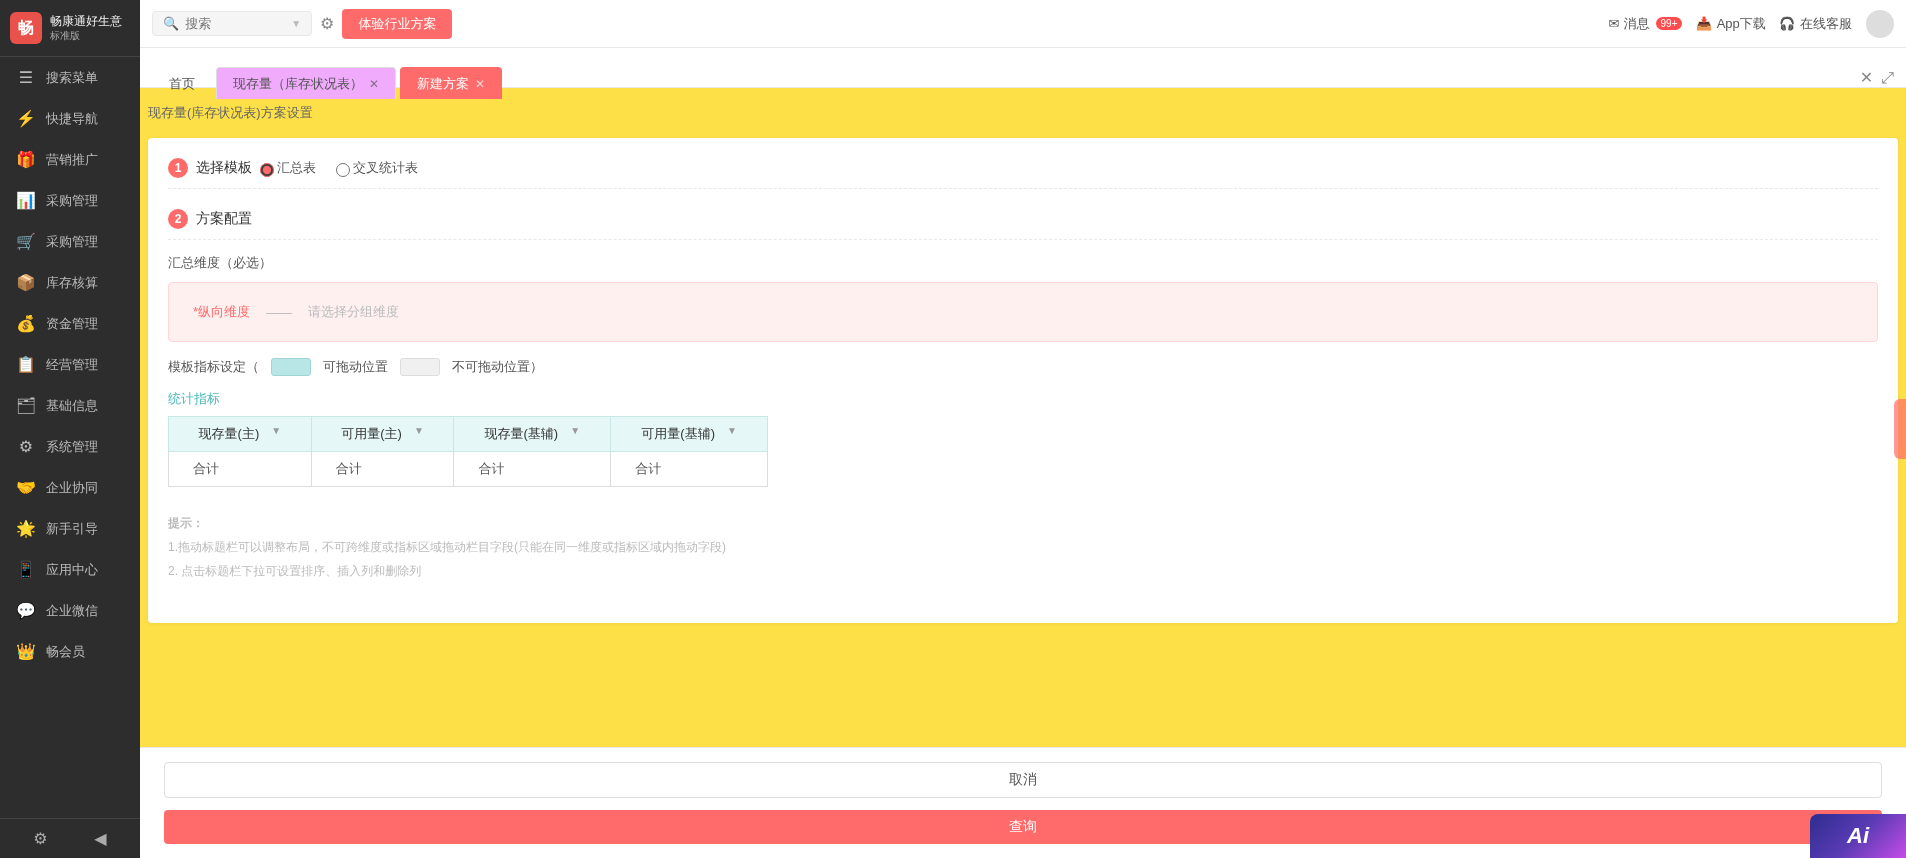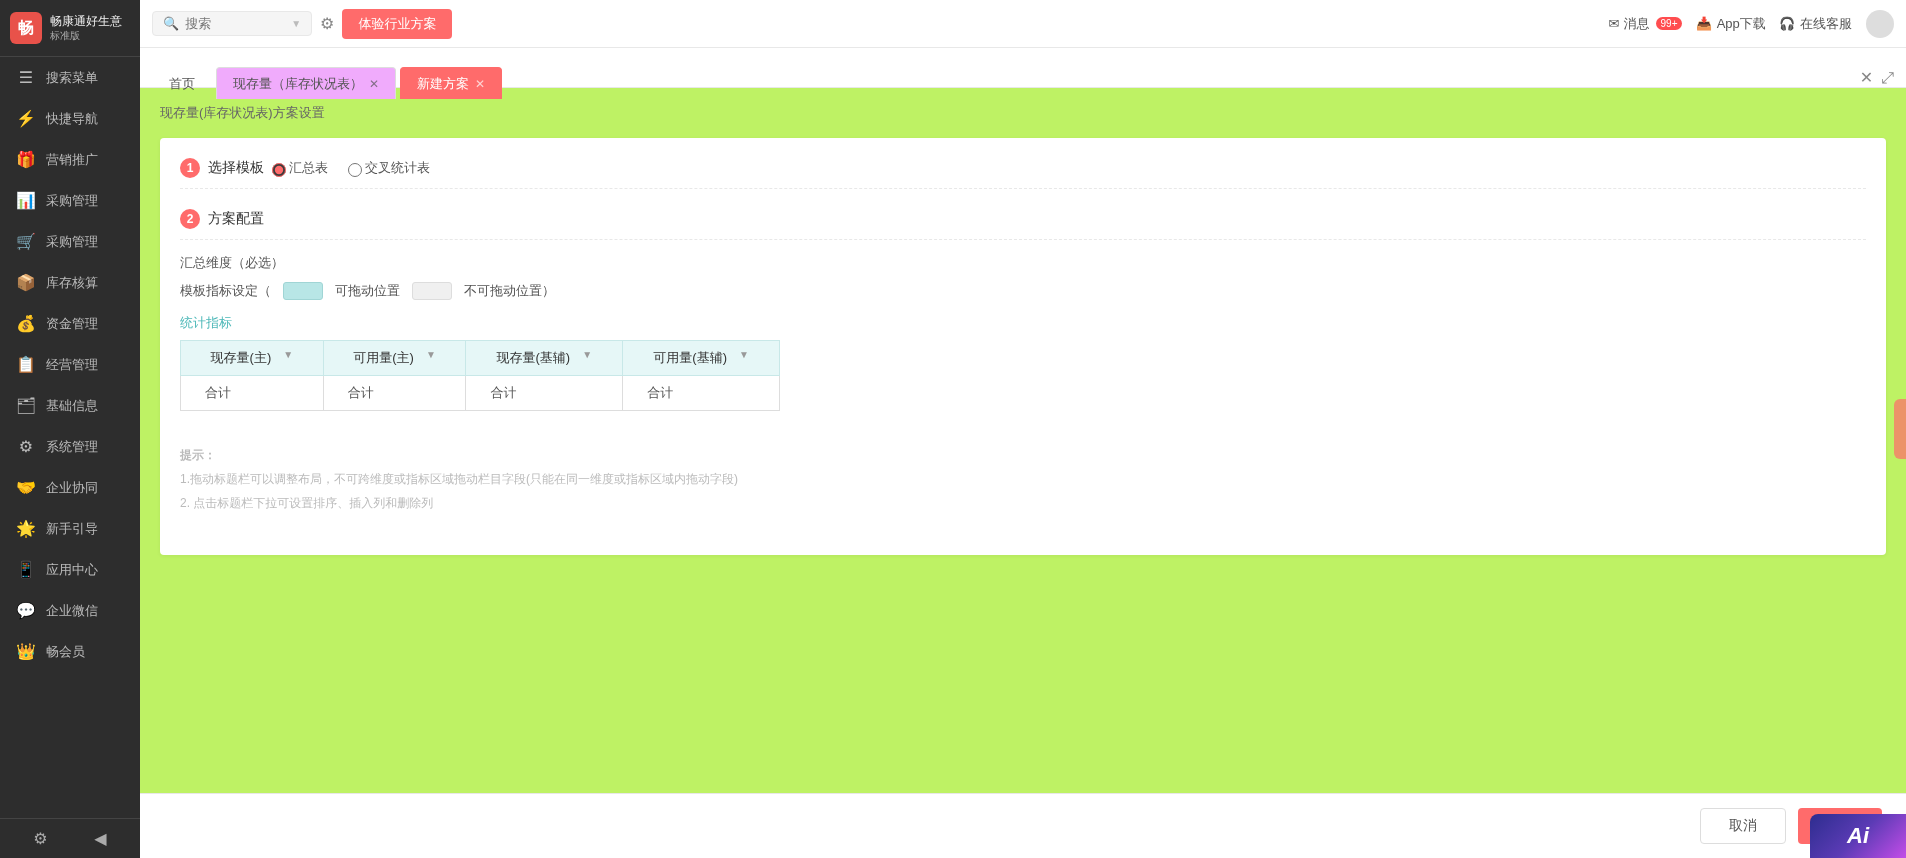--- a/index.html
+++ b/index.html
@@ -132,22 +132,22 @@
     .tab.home { color: #555; }
     .tab.inventory { color: #555; border-color: #ddd; background: #f0abfc; }
     .tab-close { font-size: 12px; opacity: 0.7; }
     .tabbar-controls { margin-left: auto; display: flex; align-items: center; gap: 8px; padding-right: 12px; }
     .tab-ctrl-btn { font-size: 16px; color: #888; cursor: pointer; }
 
     
     .page-content {
       flex: 1;
       overflow-y: auto;
-      padding: 16px 20px;
-      background: #bef264;
+      padding: 16px 8px;
+      background: #fde047;
     }
     .page-title { font-size: 13px; color: #666; margin-bottom: 16px; }
 
     
     .panel {
       background: #fff;
       border-radius: 4px;
       padding: 20px;
       box-shadow: 0 1px 4px rgba(0,0,0,0.06);
     }
@@ -244,21 +244,21 @@
     }
     .col-header {
       display: flex;
       align-items: flex-start;
       justify-content: center;
       gap: 12px;
     }
     .chevron-down { font-size: 10px; color: #999; }
 
     
-    .tips-section { margin-top: 32px; color: #bbb; font-size: 12px; line-height: 2; }
+    .tips-section { margin-top: 24px; color: #bbb; font-size: 12px; line-height: 2; }
     .tips-title { font-weight: bold; color: #bbb; }
 
     
     .save-row {
       display: flex;
       align-items: center;
       gap: 8px;
       margin-top: 16px;
       padding-top: 16px;
       border-top: 1px solid #e8e8e8;
@@ -268,20 +268,21 @@
 
     
     .footer-bar {
       background: #fff;
       border-top: 1px solid #e8e8e8;
       padding: 14px 24px;
       display: flex;
       justify-content: flex-end;
       gap: 12px;
       flex-shrink: 0;
+      flex-direction: column;
     }
     .btn-cancel {
       padding: 8px 28px;
       border: 1px solid #ddd;
       background: #fff;
       color: #555;
       border-radius: 4px;
       cursor: pointer;
       font-size: 14px;
     }
@@ -483,20 +484,25 @@
       </div>
 
       <div class="section">
         <div class="section-header">
           <div class="section-num">2</div>
           <span class="section-title">方案配置</span>
         </div>
 
         <div class="config-label">汇总维度（必选）</div>
 
+        <div class="dim-area">
+          <span class="dim-label">*纵向维度</span>
+          <span class="dim-dash">——</span>
+          <span class="dim-placeholder">请选择分组维度</span>
+        </div>
 
         <div class="indicator-row">
           <span>模板指标设定（</span>
           <span class="indicator-box draggable"></span>
           <span class="indicator-text">可拖动位置</span>
           <span class="indicator-box non-draggable"></span>
           <span class="indicator-text">不可拖动位置）</span>
         </div>
 
         <div>

